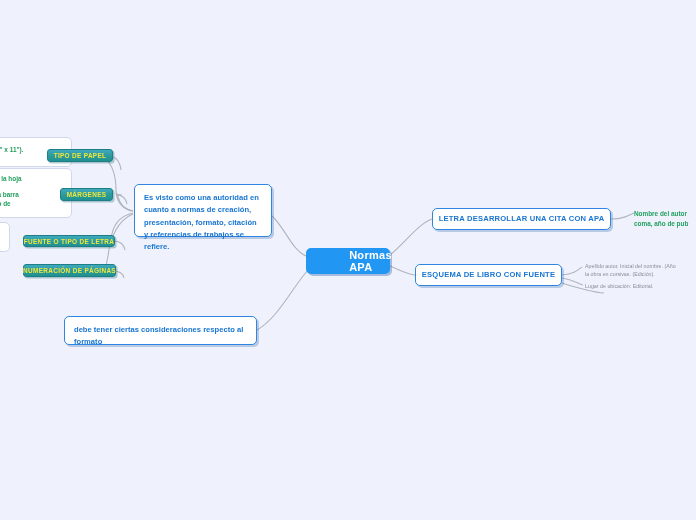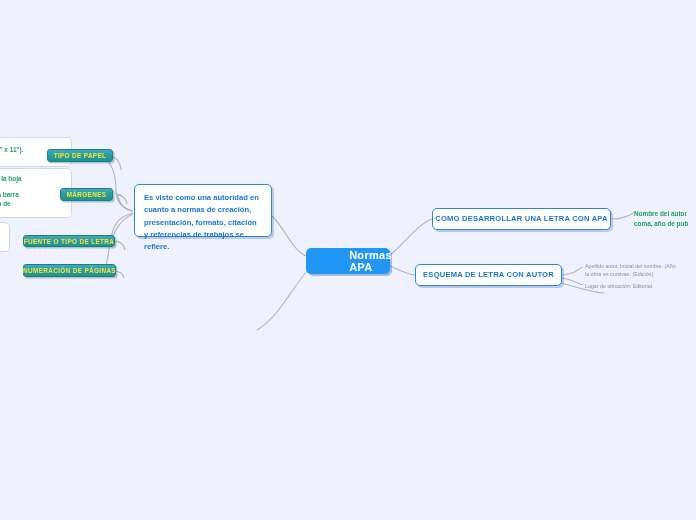--- a/index.html
+++ b/index.html
@@ -182,33 +182,36 @@
   </div>
 
   <div class="node green-pill" style="left:23px; top:264px; width:93px; height:13px;">
     <span>NUMERACIÓN DE PÁGINAS</span>
   </div>
 
   <div class="node blue-box para" style="left:134px; top:184px; width:138px; height:53px;">
     <span class="txt">Es visto como una autoridad en cuanto a normas de creación, presentación, formato, citación y referencias de trabajos se refiere.</span>
   </div>
 
+  <div class="node blue-box para" style="left:64px; top:316px; width:193px; height:29px;">
+    <span class="txt">debe tener ciertas consideraciones respecto al formato</span>
+  </div>
 
   <div class="node root-node" style="left:306px; top:248px; width:84px; height:26px;padding-left:45px;">
     <span>Normas APA</span>
   </div>
 
   <div class="node blue-box center-label" style="left:432px; top:208px; width:179px; height:22px;">
-    <span class="txt">COMO DESARROLLAR UNA LETRA CON APA</span>
+    <span class="txt">LETRA DESARROLLAR UNA CITA CON APA</span>
   </div>
 
   <div class="green-note" style="left:634px; top:209px;">Nombre del autor
 coma, año de pub</div>
 
   <div class="node blue-box center-label" style="left:415px; top:264px; width:147px; height:22px;">
-    <span class="txt">ESQUEMA DE LETRA CON AUTOR</span>
+    <span class="txt">ESQUEMA DE LIBRO CON FUENTE</span>
   </div>
 
   <div class="grey-note" style="left:585px; top:262px;">Apellido autor, Inicial del nombre. (Año</div>
   <div class="grey-note" style="left:585px; top:270px;">la obra en cursivas. (Edición).</div>
   <div class="grey-note" style="left:585px; top:282px;">Lugar de ubicación: Editorial.</div>
 
 </div>
 
 </body></html>

